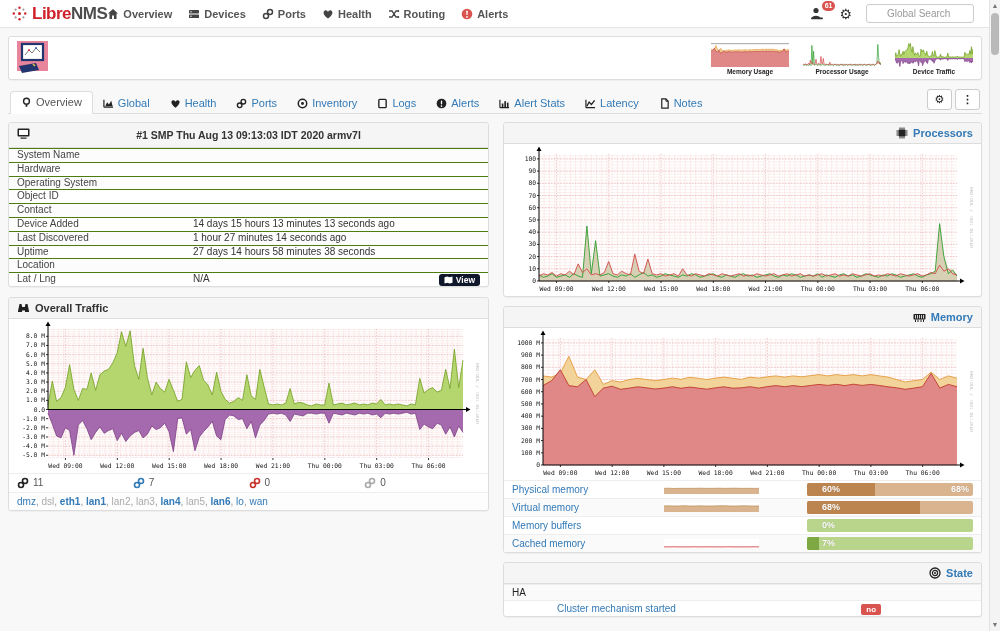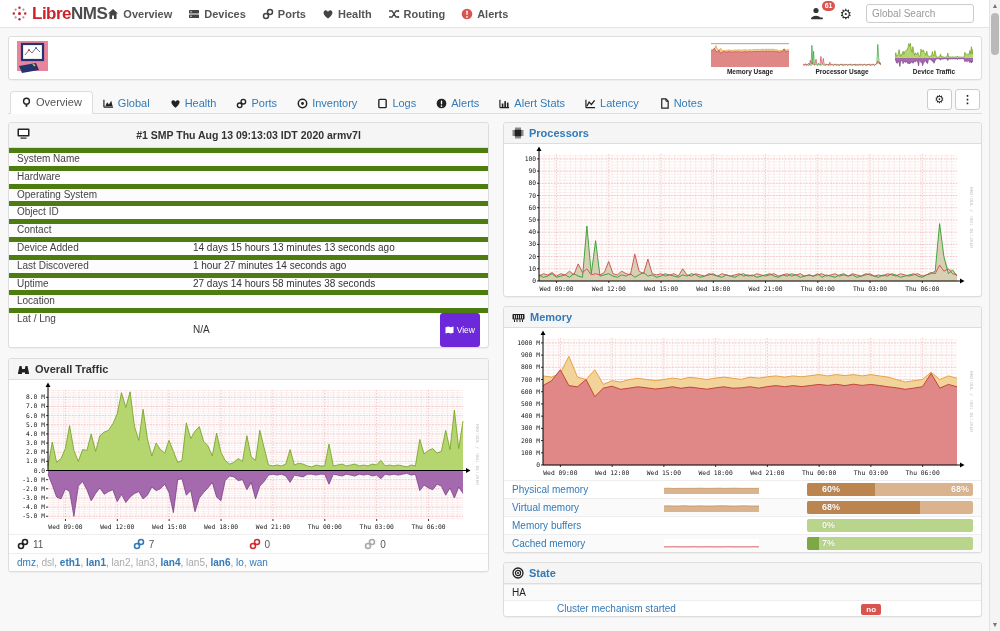--- a/index.html
+++ b/index.html
@@ -18,21 +18,21 @@
   .brand-text { font-size:17px; font-weight:bold; letter-spacing:-0.5px; margin-left:5px; }
   .brand-libre { color:#cf2129; }
   .brand-nms { color:#4d4d4d; }
   .nav-items { display:flex; align-items:center; gap:16px; }
   .nav-item { display:flex; align-items:center; gap:4px; color:#555; font-weight:bold; font-size:11px; cursor:pointer; }
   .nav-item svg { display:block; }
   .nav-right { margin-left:auto; display:flex; align-items:center; gap:14px; }
   .user-wrap { position:relative; }
   .nav-badge { position:absolute; top:-5px; right:-10px; background:#d9534f; color:#fff; font-size:7px; font-weight:bold; padding:1px 3px; border-radius:7px; line-height:8px; }
   .gear-glyph { font-size:14px; color:#333; cursor:pointer; }
-  .search-input { width:108px; height:19px; border:1px solid #ccc; border-radius:3px; font-size:10px; padding:0 5px; color:#333; margin-right:12px; }
+  .search-input { width:108px; height:19px; border:1px solid #ccc; border-radius:3px; font-size:10px; padding:0 20px; color:#333; margin-right:12px; }
   .search-input::placeholder { color:#999; }
 
   .page { padding:8px 18px 0 8px; }
 
   
   .device-panel { background:#fff; border:1px solid #ddd; border-radius:3px; height:44px; display:flex; align-items:center; padding:4px 8px; margin-bottom:9px; box-shadow:0 1px 1px rgba(0,0,0,.04); }
   .mini-graphs { margin-left:auto; display:flex; gap:14px; }
   .mini-graph { text-align:center; }
   .mini-label { font-size:6.5px; font-weight:bold; color:#222; margin-top:0px; }
 
@@ -45,31 +45,31 @@
   .tool-btn { width:25px; height:21px; background:#fff; border:1px solid #ccc; border-radius:3px; text-align:center; line-height:19px; cursor:pointer; color:#222; }
   .tool-btn.kebab { font-weight:bold; }
 
   
   .columns { display:flex; gap:14px; }
   .col-left { width:481px; flex:none; }
   .col-right { flex:1; }
 
   .panel { background:#fff; border:1px solid #ddd; border-radius:3px; margin-bottom:9px; box-shadow:0 1px 1px rgba(0,0,0,.04); }
   .panel-heading { padding:4px 8px; background:#f5f5f5; border-bottom:1px solid #ddd; font-weight:bold; font-size:11px; display:flex; align-items:center; gap:5px; border-radius:3px 3px 0 0; }
-  .panel-heading.linkish { color:#337ab7; cursor:pointer; }
+  .panel-heading.linkish { color:#337ab7; cursor:pointer;justify-content:flex-end; }
   .panel-body { padding:2px 5px; }
 
   
   .info-header { position:relative; text-align:center; background:#f5f5f5; border-bottom:1px solid #ddd; font-weight:bold; font-size:10.5px; padding:6px 8px; border-radius:3px 3px 0 0; }
   .info-header .hdr-icon { position:absolute; left:8px; top:5px; }
-  .info-row { display:flex; font-size:10px; line-height:12.8px; padding:0 8px; border-top:5px solid #4d7c0f; align-items:flex-start; }
+  .info-row { display:flex; font-size:10px; line-height:12.8px; padding:0 8px; border-top:1px solid #4d7c0f; align-items:flex-end; }
   .info-row:nth-child(odd) { background:#fcfcfc; }
   .info-label { width:38%; color:#444; }
   .info-value { flex:1; color:#333; display:flex; align-items:center; }
-  .view-btn { margin-left:auto; background:#6d28d9; color:#fff; border:none; border-radius:3px; font-size:8.5px; font-weight:normal; padding:12px 5px; display:flex; align-items:center; gap:3px; cursor:pointer; }
+  .view-btn { margin-left:auto; background:#0f172a; color:#fff; border:none; border-radius:3px; font-size:8.5px; font-weight:bold; padding:1px 5px; display:flex; align-items:center; gap:3px; cursor:pointer; }
 
   
   .ports-summary { display:flex; border-top:1px solid #eee; padding:3px 8px; align-items:flex-start; }
   .ps-cell { flex:1; display:flex; align-items:center; gap:4px; color:#555; font-size:10px; }
   .ports-list { border-top:1px solid #eee; padding:3px 8px; font-size:10px; background:#fdfdfd; border-radius:0 0 3px 3px; }
   .port { cursor:pointer; }
   .port:not(:last-child)::after { content:", "; color:#999; font-weight:normal; }
   .p-up { color:#337ab7; font-weight:bold; }
   .p-blue { color:#337ab7; }
   .p-gray { color:#aaa; }

